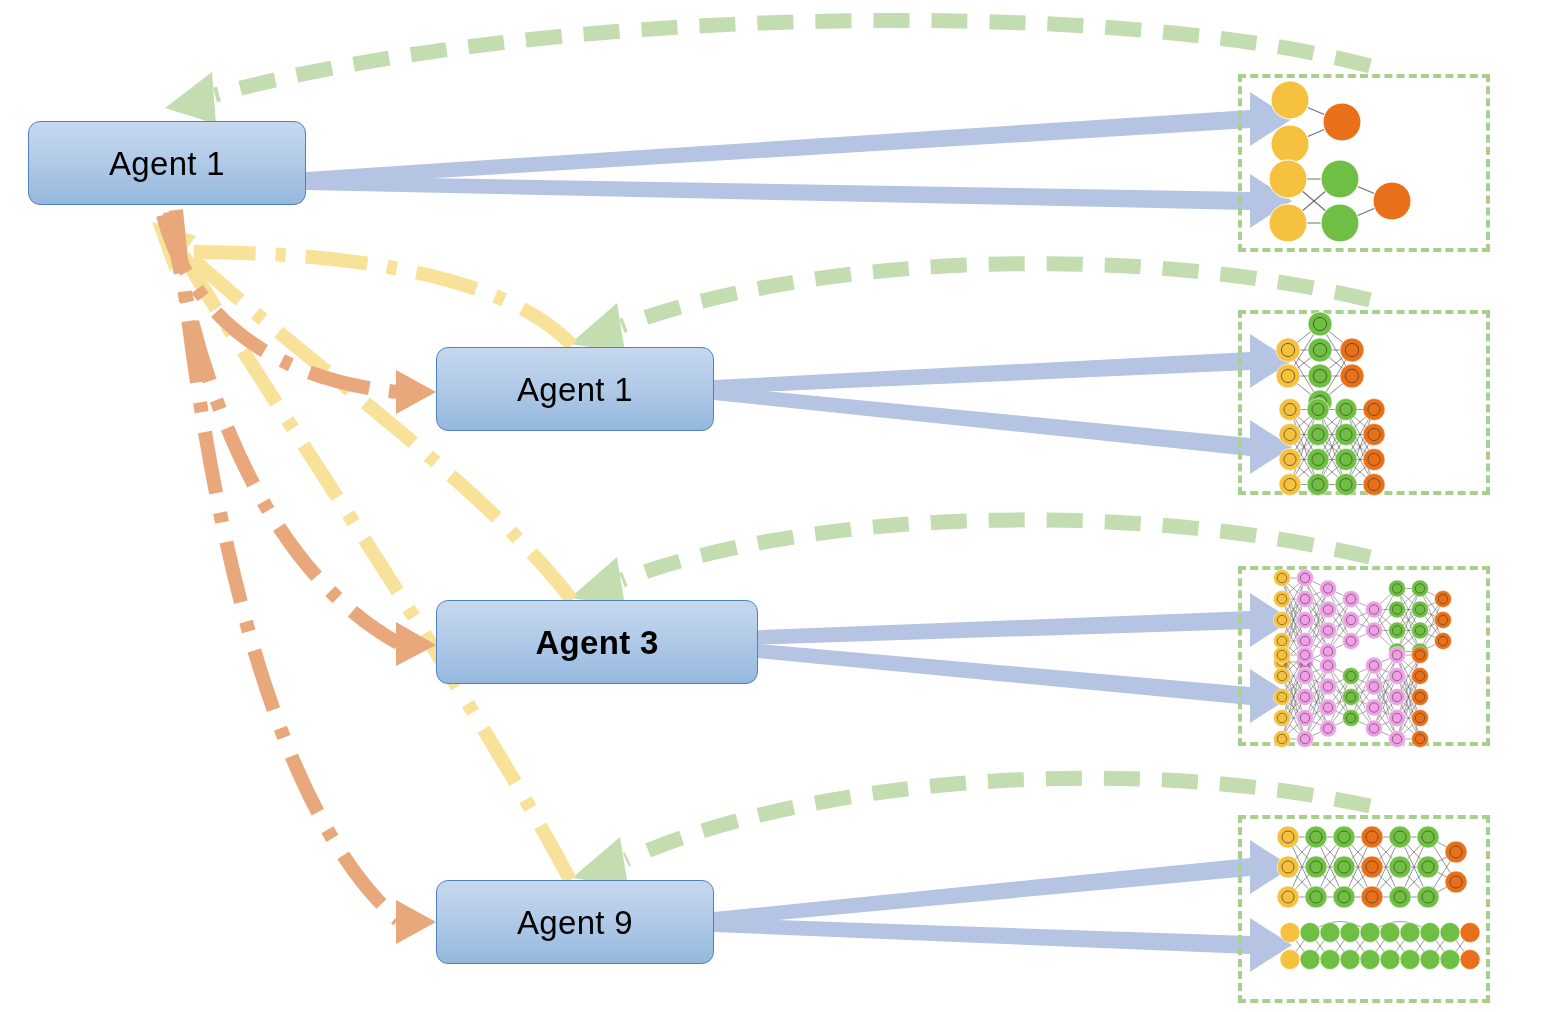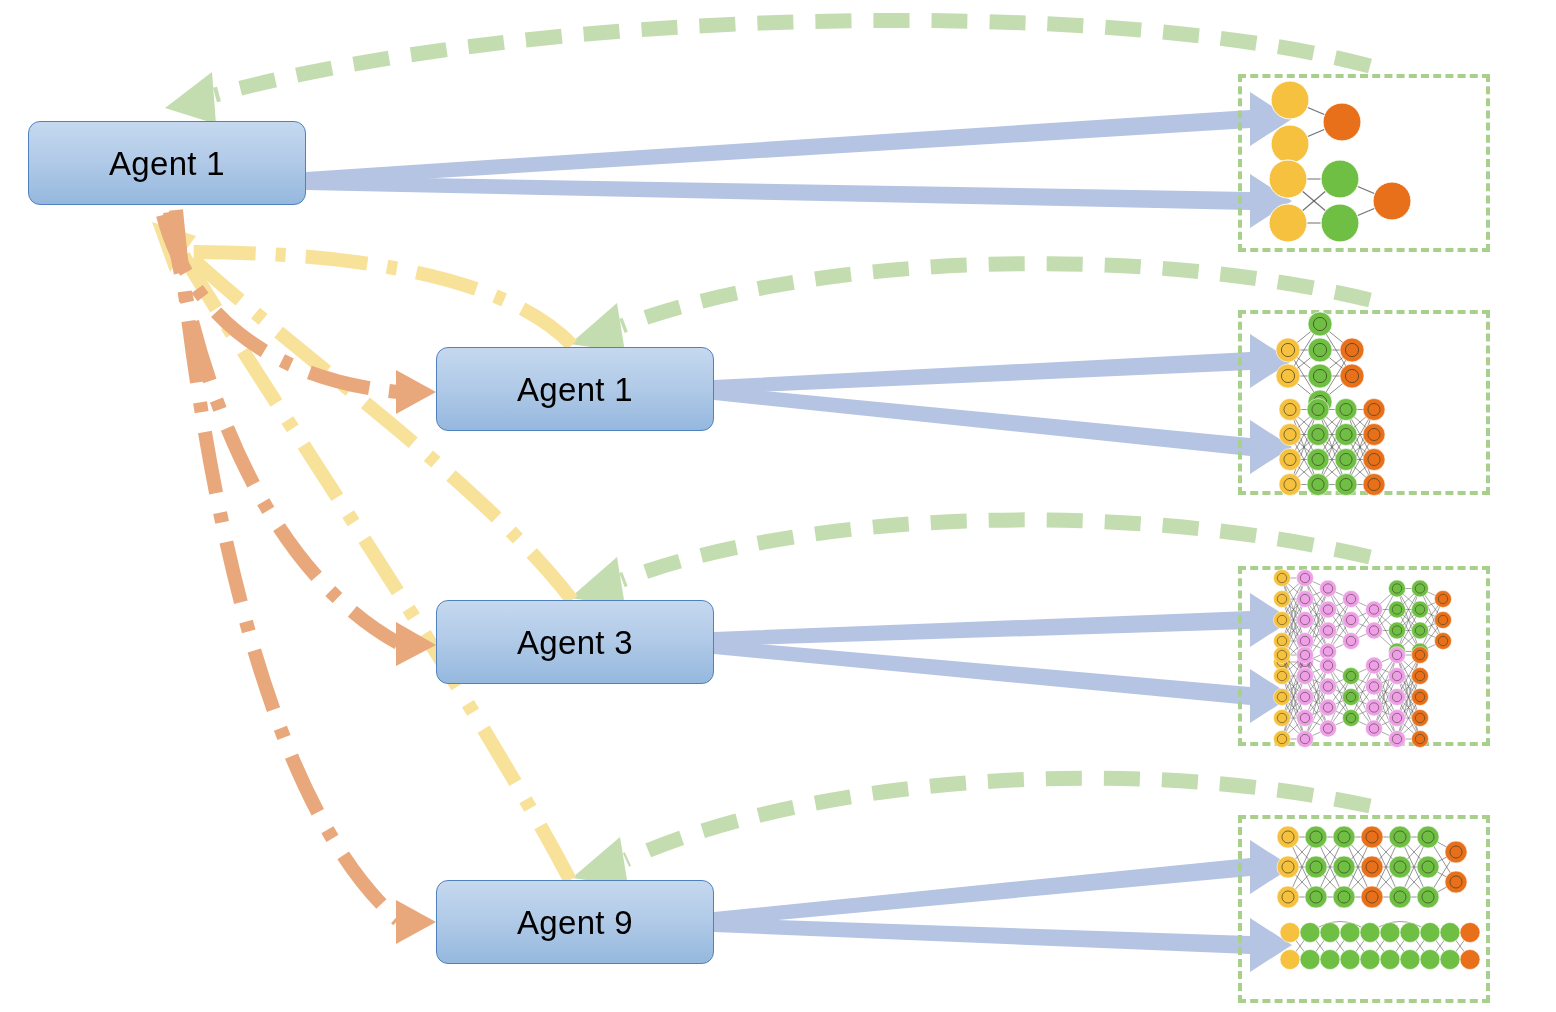--- a/index.html
+++ b/index.html
@@ -727,20 +727,20 @@
         <circle cx="1470" cy="959.5" r="10" fill="#e8701a" stroke="#ffffff" stroke-width="0.55"></circle>
       </g>
     </svg>
 
   <div class="agent-box" style="left:28px;top:121px;width:278px;height:84px;">
     <span class="agent-label">Agent 1</span>
   </div>
   <div class="agent-box" style="left:436px;top:347px;width:278px;height:84px;">
     <span class="agent-label">Agent 1</span>
   </div>
-  <div class="agent-box" style="left:436px;top:600px;width:278px;height:84px;">
+  <div class="agent-box" style="left:436px;top:600px;width:322px;height:84px;font-weight:bold;">
     <span class="agent-label">Agent 3</span>
   </div>
   <div class="agent-box" style="left:436px;top:880px;width:278px;height:84px;">
     <span class="agent-label">Agent 9</span>
   </div>
 
 </div>
 
 </body></html>

